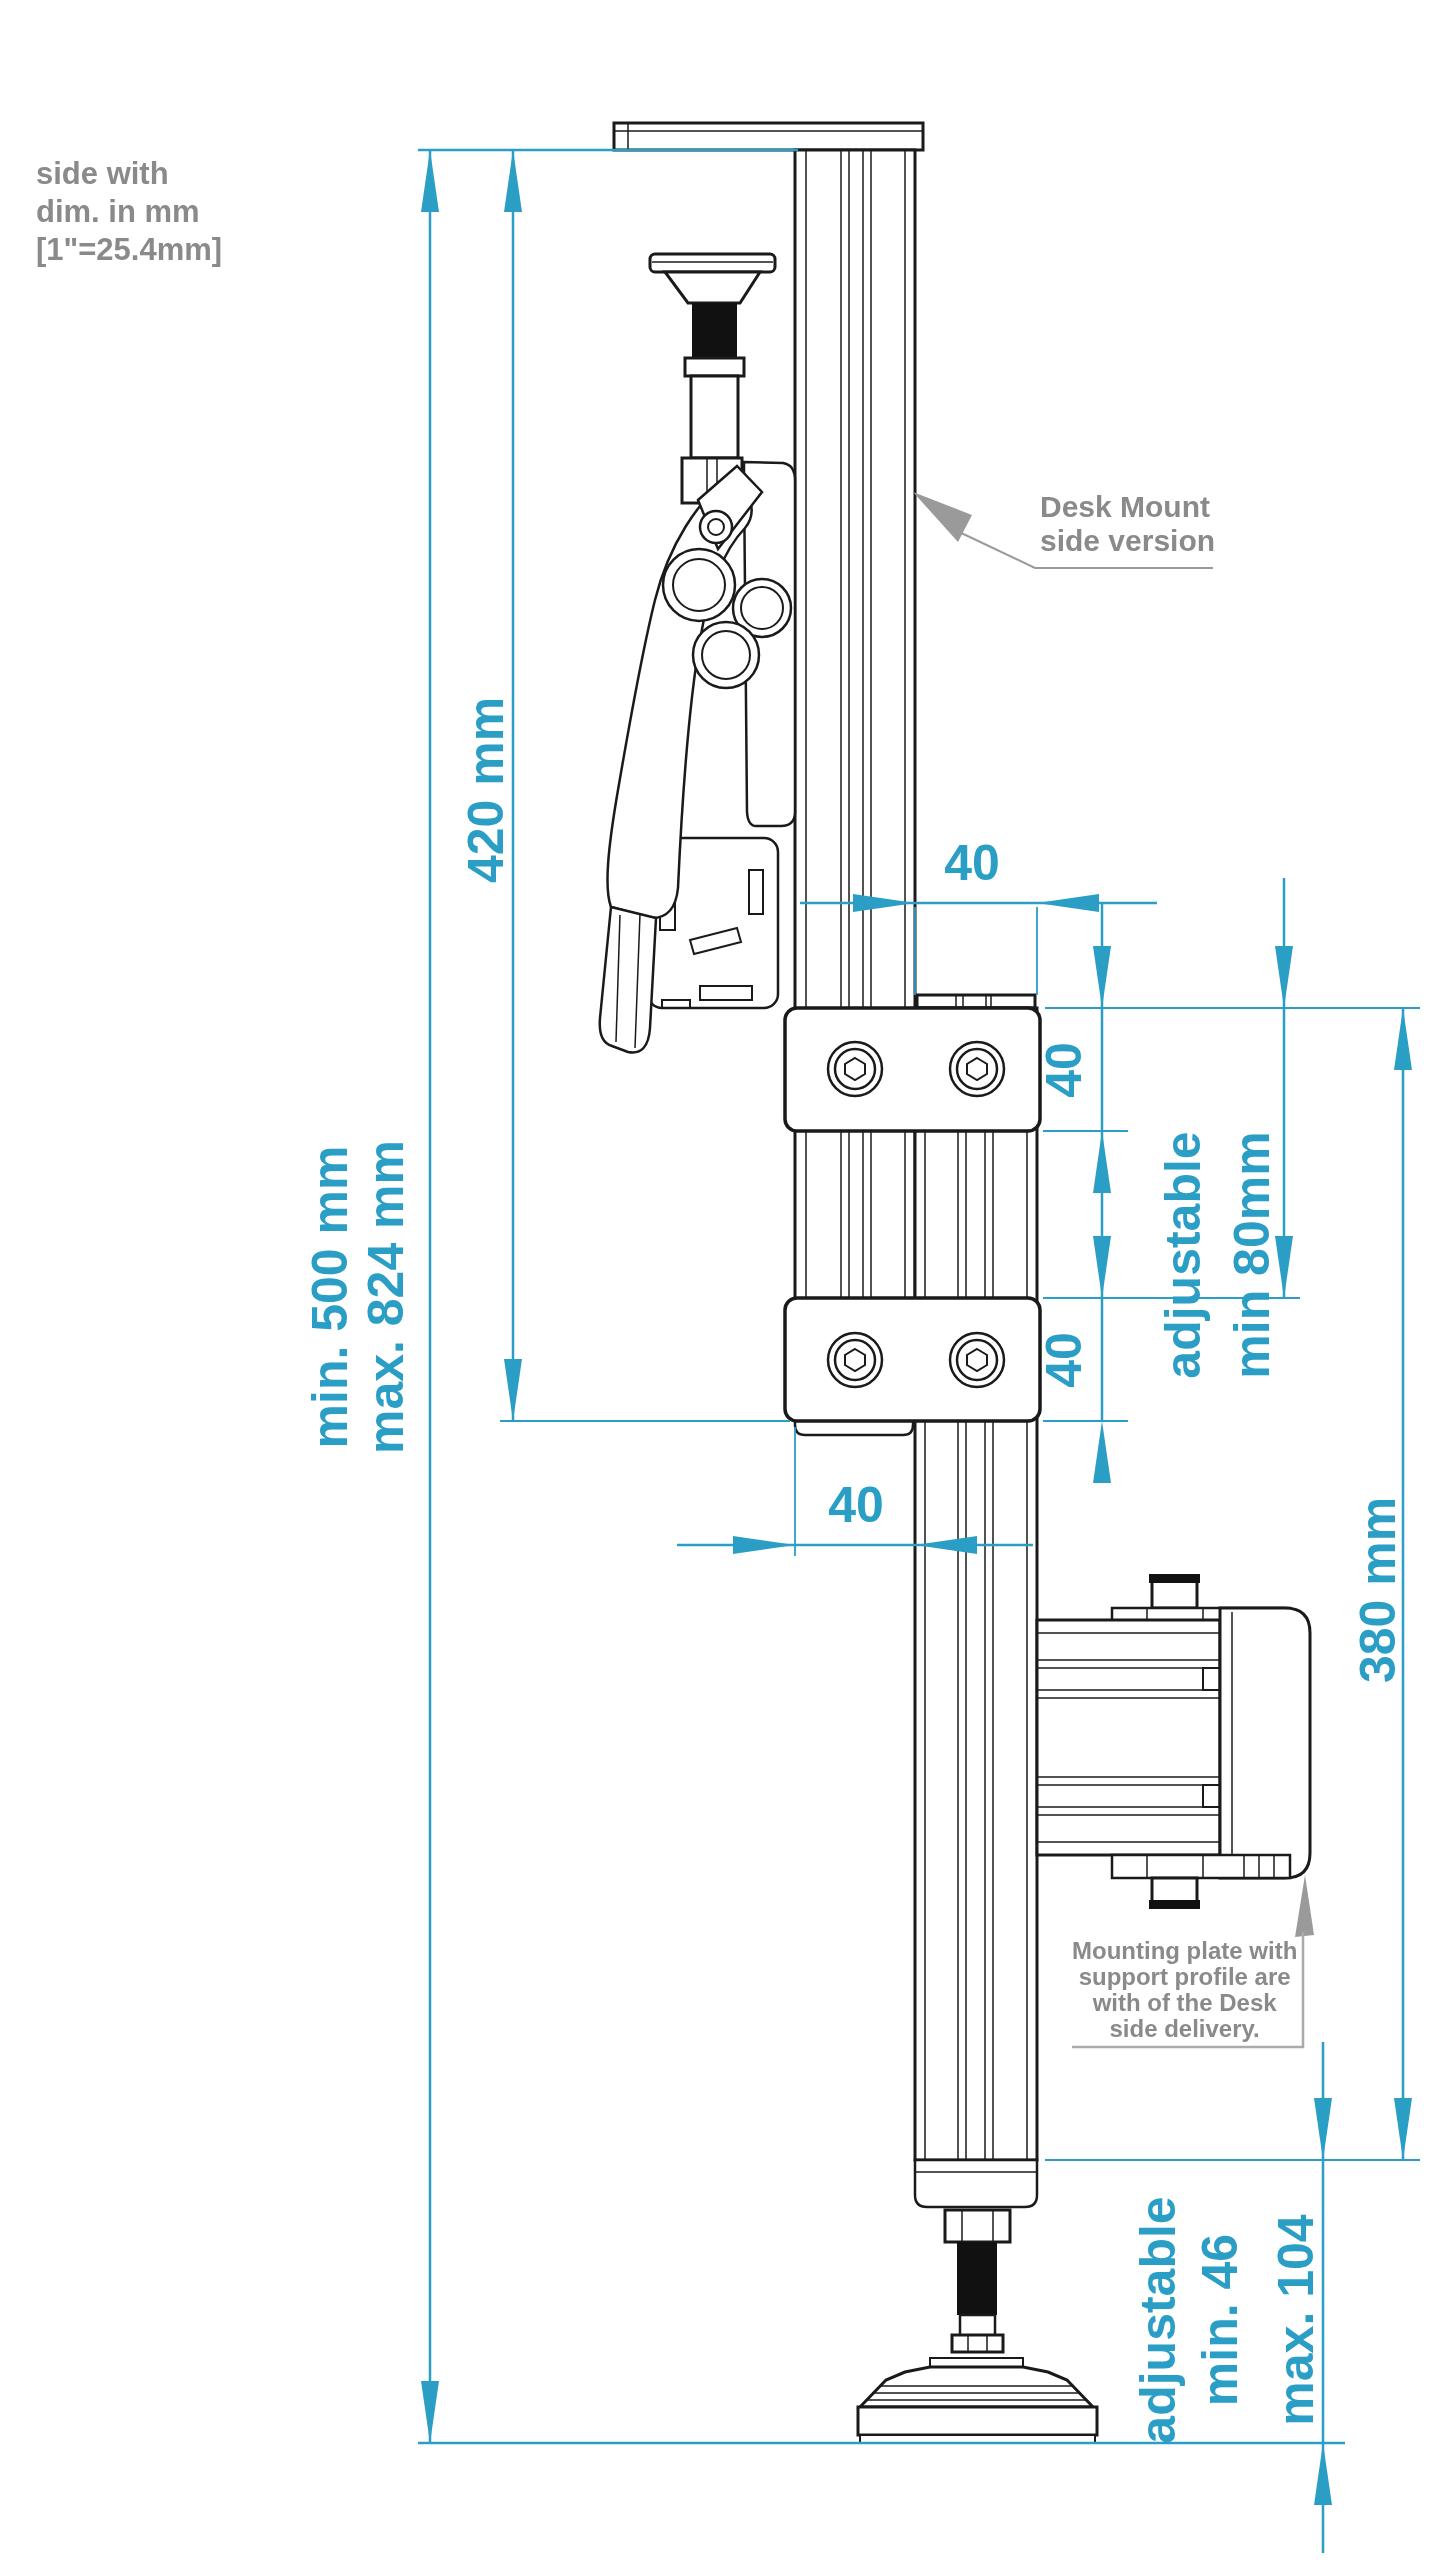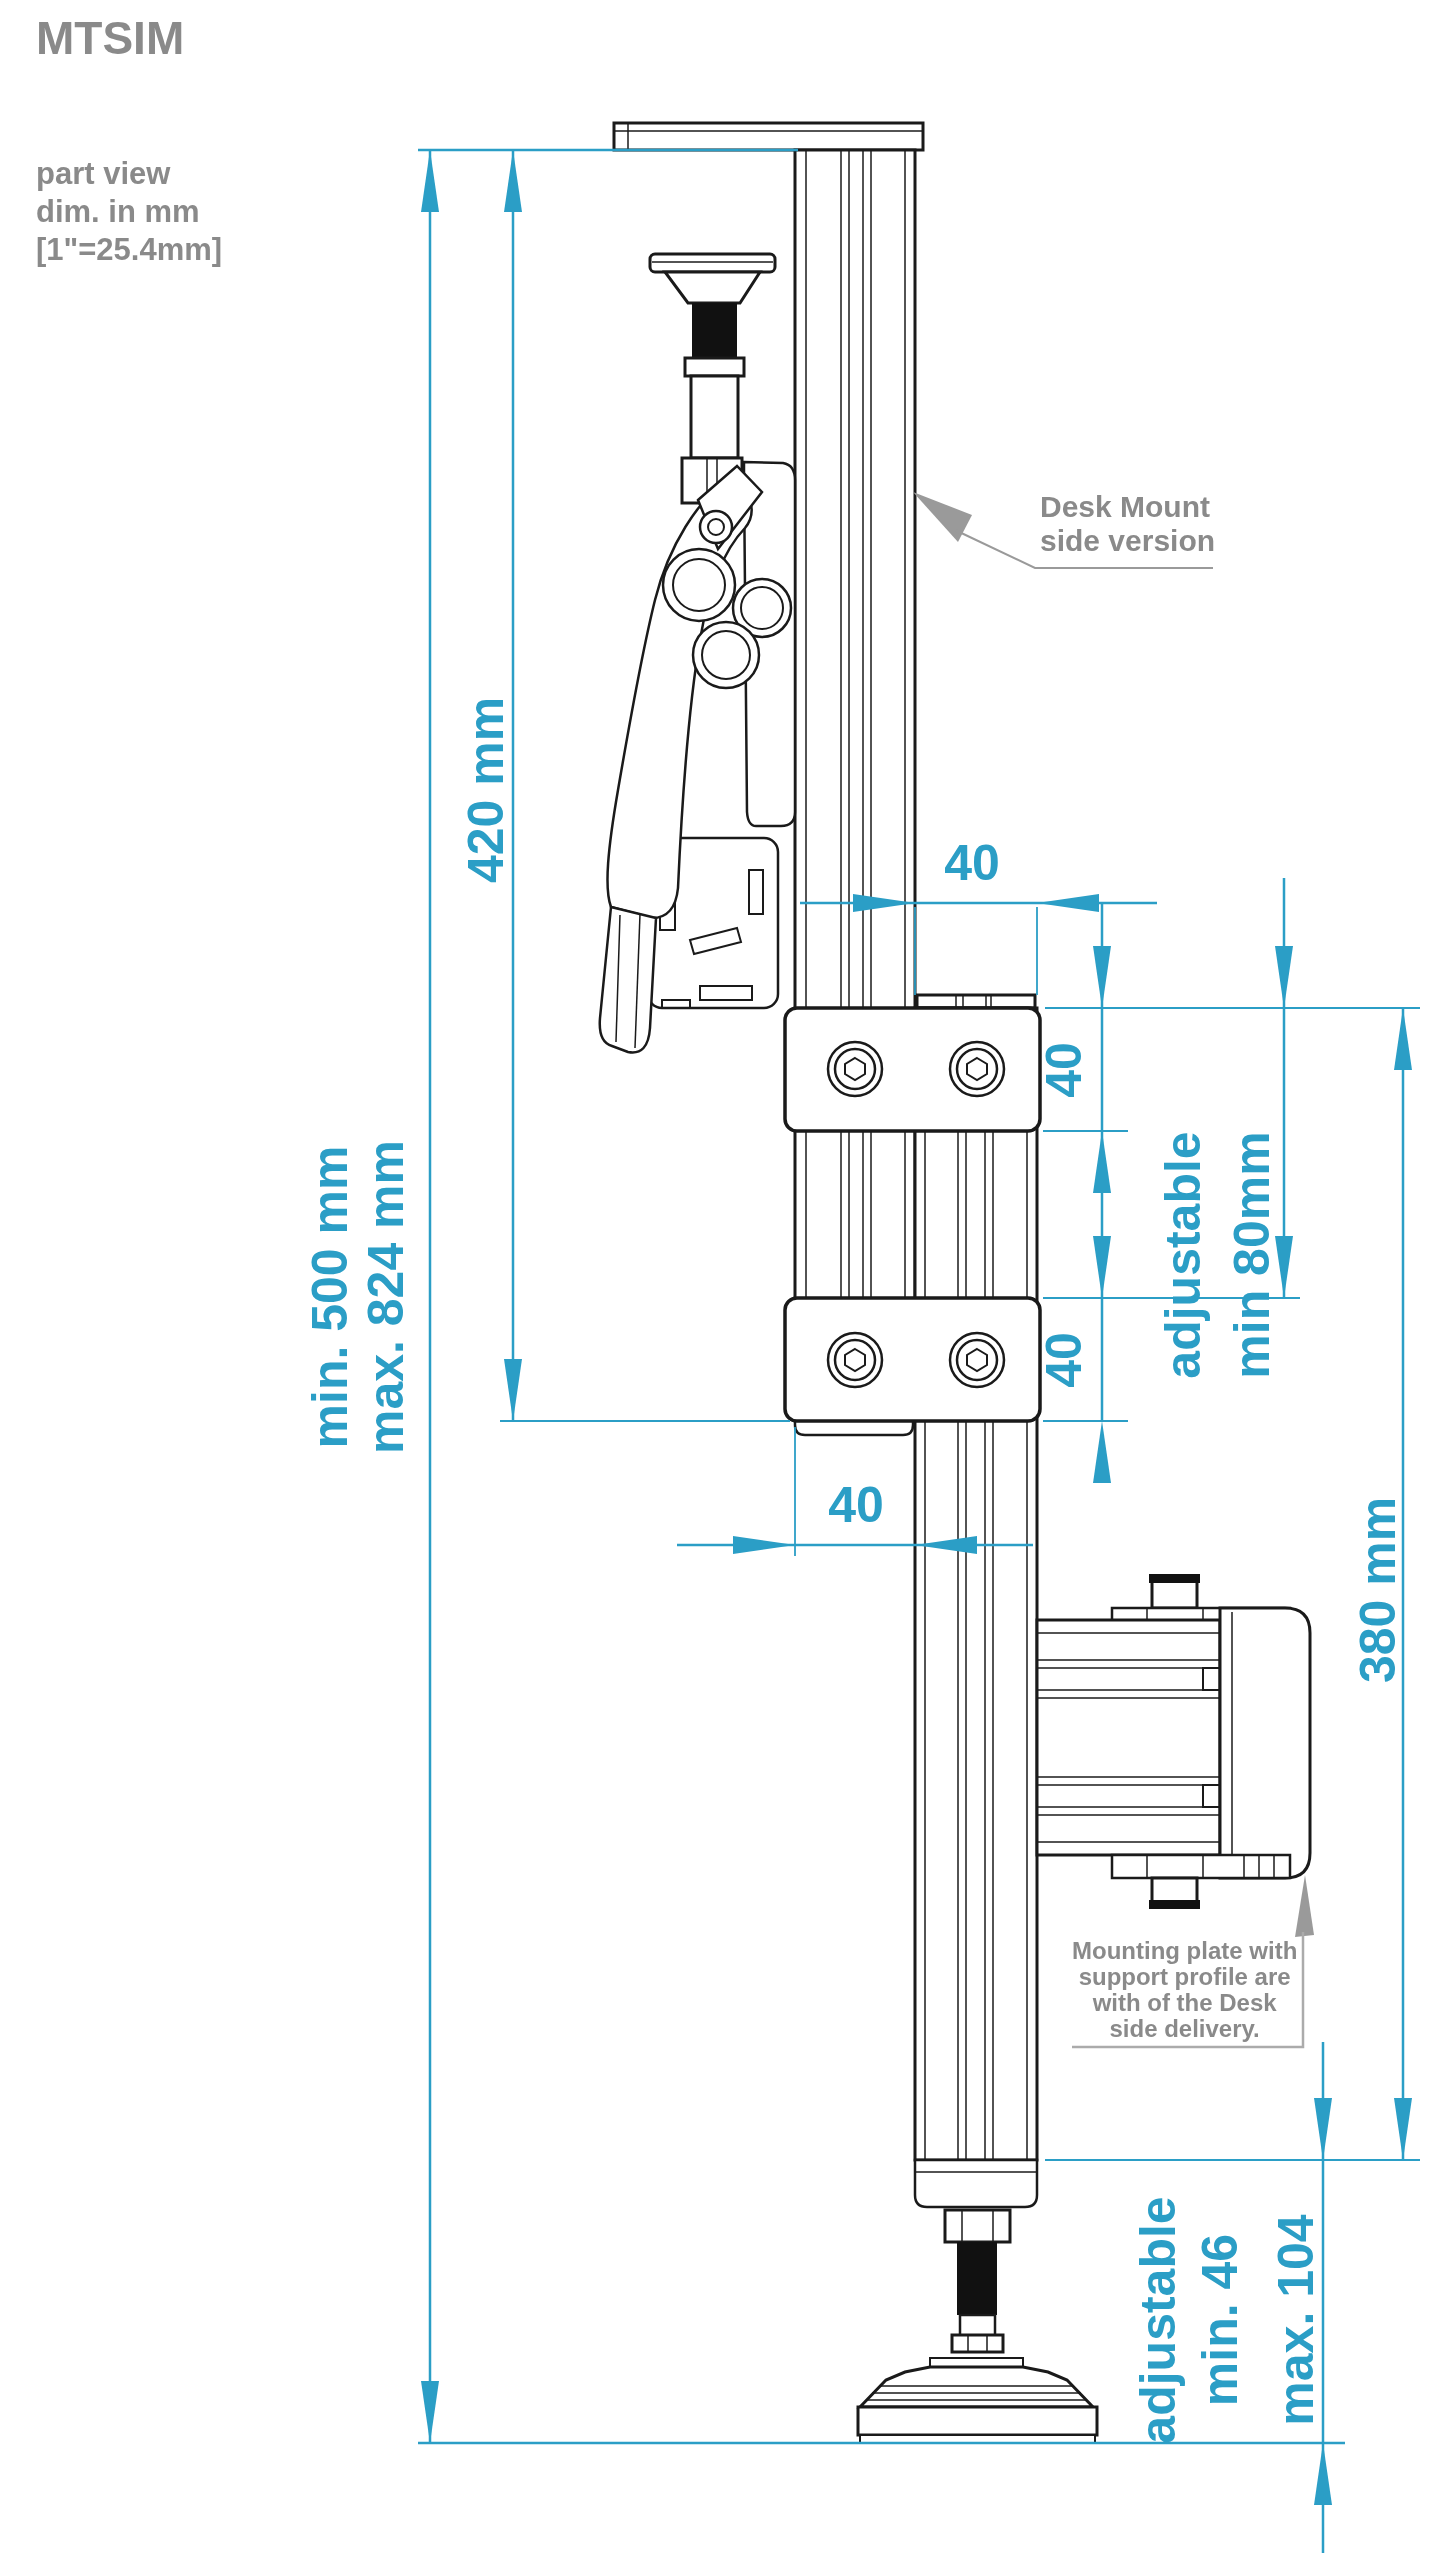--- a/index.html
+++ b/index.html
@@ -227,25 +227,24 @@
         <polyline points="955,530 1035,568 1213,568" fill="none" stroke="#9A9A9A" stroke-width="2"></polyline>
       </g>
       <g>
         <polygon points="1305,1875 1295,1937 1314,1935" fill="#9A9A9A" stroke="none"></polygon>
         <polyline points="1303,1932 1303,2047 1072,2047" fill="none" stroke="#ABABAB" stroke-width="2.5"></polyline>
       </g>
     </g>
   </svg>
 
   <div class="lbl gray title" style="left:36px;top:10px;">
-    <div>MTSIM</div>
   </div>
 
   <div class="lbl gray subtitle" style="left:36px;top:155px;font-weight:bold;">
-    <div>part view</div>
+    <div>side with</div>
     <div>dim. in mm</div>
     <div>[1"=25.4mm]</div>
   </div>
 
   <div class="lbl gray callout" style="left:1040px;top:490px;">
     <div>Desk Mount</div>
     <div>side version</div>
   </div>
 
   <div class="lbl note" style="left:1072px;top:1938px;text-align:center;">

